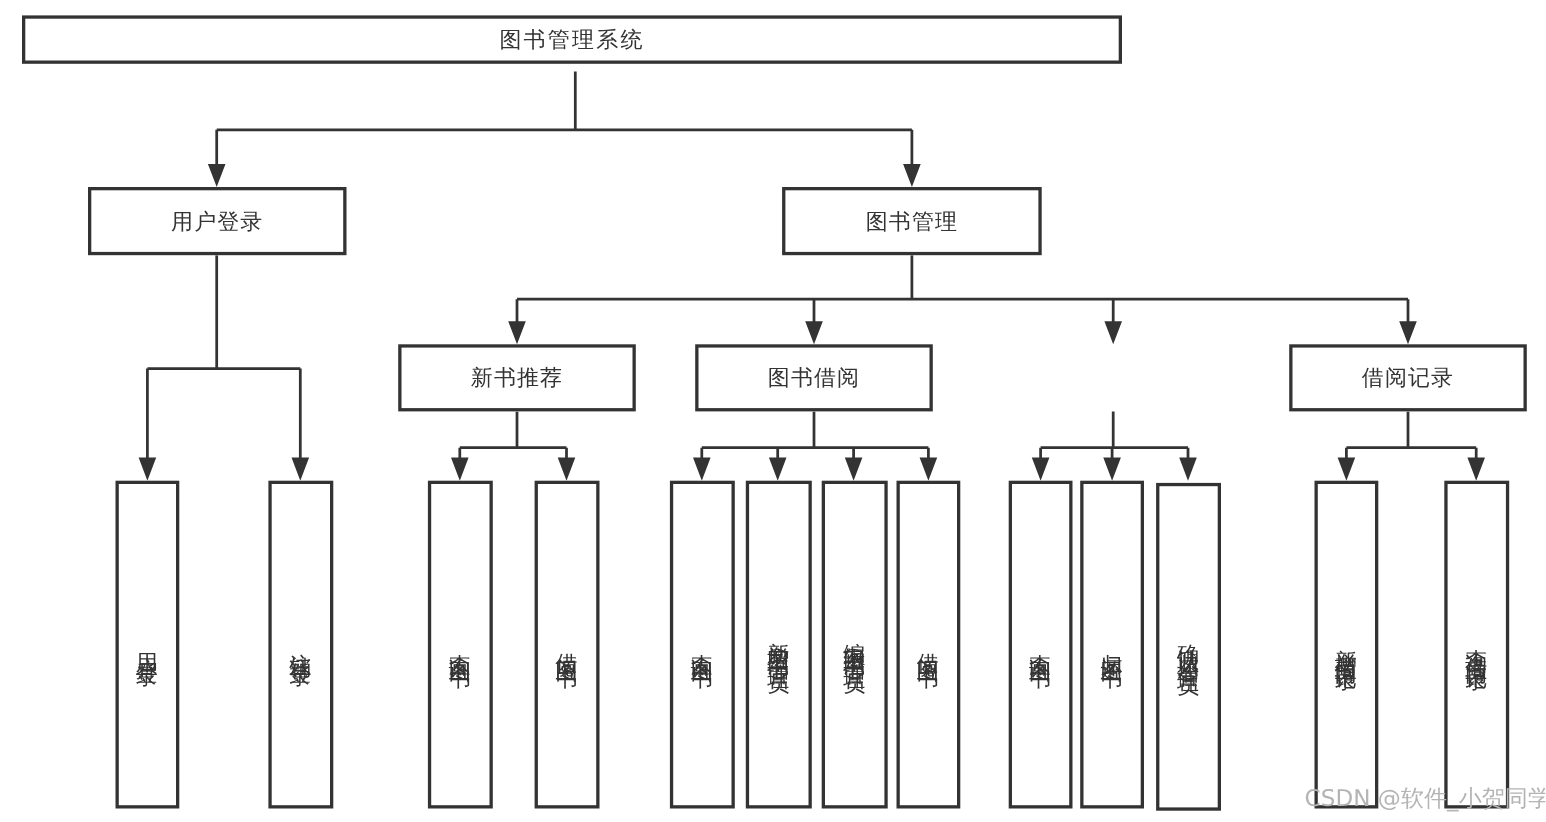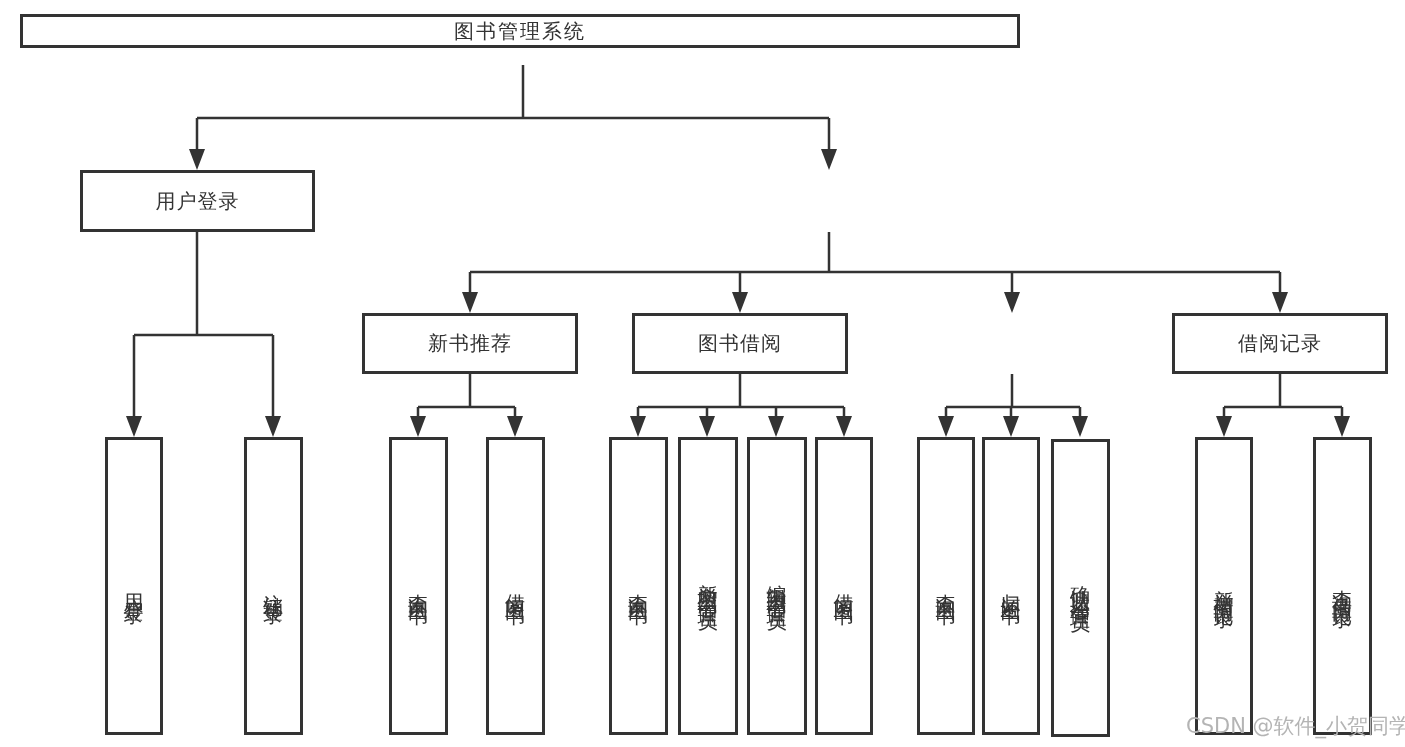--- a/index.html
+++ b/index.html
@@ -67,23 +67,24 @@
          M1004 292 L1020 292 L1012 313 Z M1272 292 L1288 292 L1280 313 Z
          M126 416 L142 416 L134 437 Z M265 416 L281 416 L273 437 Z
          M410 416 L426 416 L418 437 Z M507 416 L523 416 L515 437 Z
          M630 416 L646 416 L638 437 Z M699 416 L715 416 L707 437 Z
          M768 416 L784 416 L776 437 Z M836 416 L852 416 L844 437 Z
          M938 416 L954 416 L946 437 Z M1003 416 L1019 416 L1011 437 Z
          M1072 416 L1088 416 L1080 437 Z M1216 416 L1232 416 L1224 437 Z
          M1334 416 L1350 416 L1342 437 Z" fill="#333333" stroke="none"></path>
   </svg>
 
-  <div class="box rootbox" style="left:20px; top:14px; width:1000px; height:34px;">图书管理系统</div>
+  <div class="box rootbox" style="left:20px; top:14px; width:1000px; height:44px;">图书管理系统</div>
 
   <div class="box" style="left:80px; top:170px; width:235px; height:62px;">用户登录</div>
+  <div class="box" style="left:711px; top:170px; width:236px; height:62px;">图书管理</div>
 
   <div class="box" style="left:362px; top:313px; width:216px; height:61px;">新书推荐</div>
   <div class="box" style="left:632px; top:313px; width:216px; height:61px;">图书借阅</div>
   <div class="box" style="left:1172px; top:313px; width:216px; height:61px;text-align:right;">借阅记录</div>
 
   <div class="box vbox" style="left:105px; top:437px; width:58px; height:298px;">用户登录</div>
   <div class="box vbox" style="left:244px; top:437px; width:59px; height:298px;">注销登录</div>
 
   <div class="box vbox" style="left:389px; top:437px; width:59px; height:298px;">查询图书</div>
   <div class="box vbox" style="left:486px; top:437px; width:59px; height:298px;">借阅图书</div>

